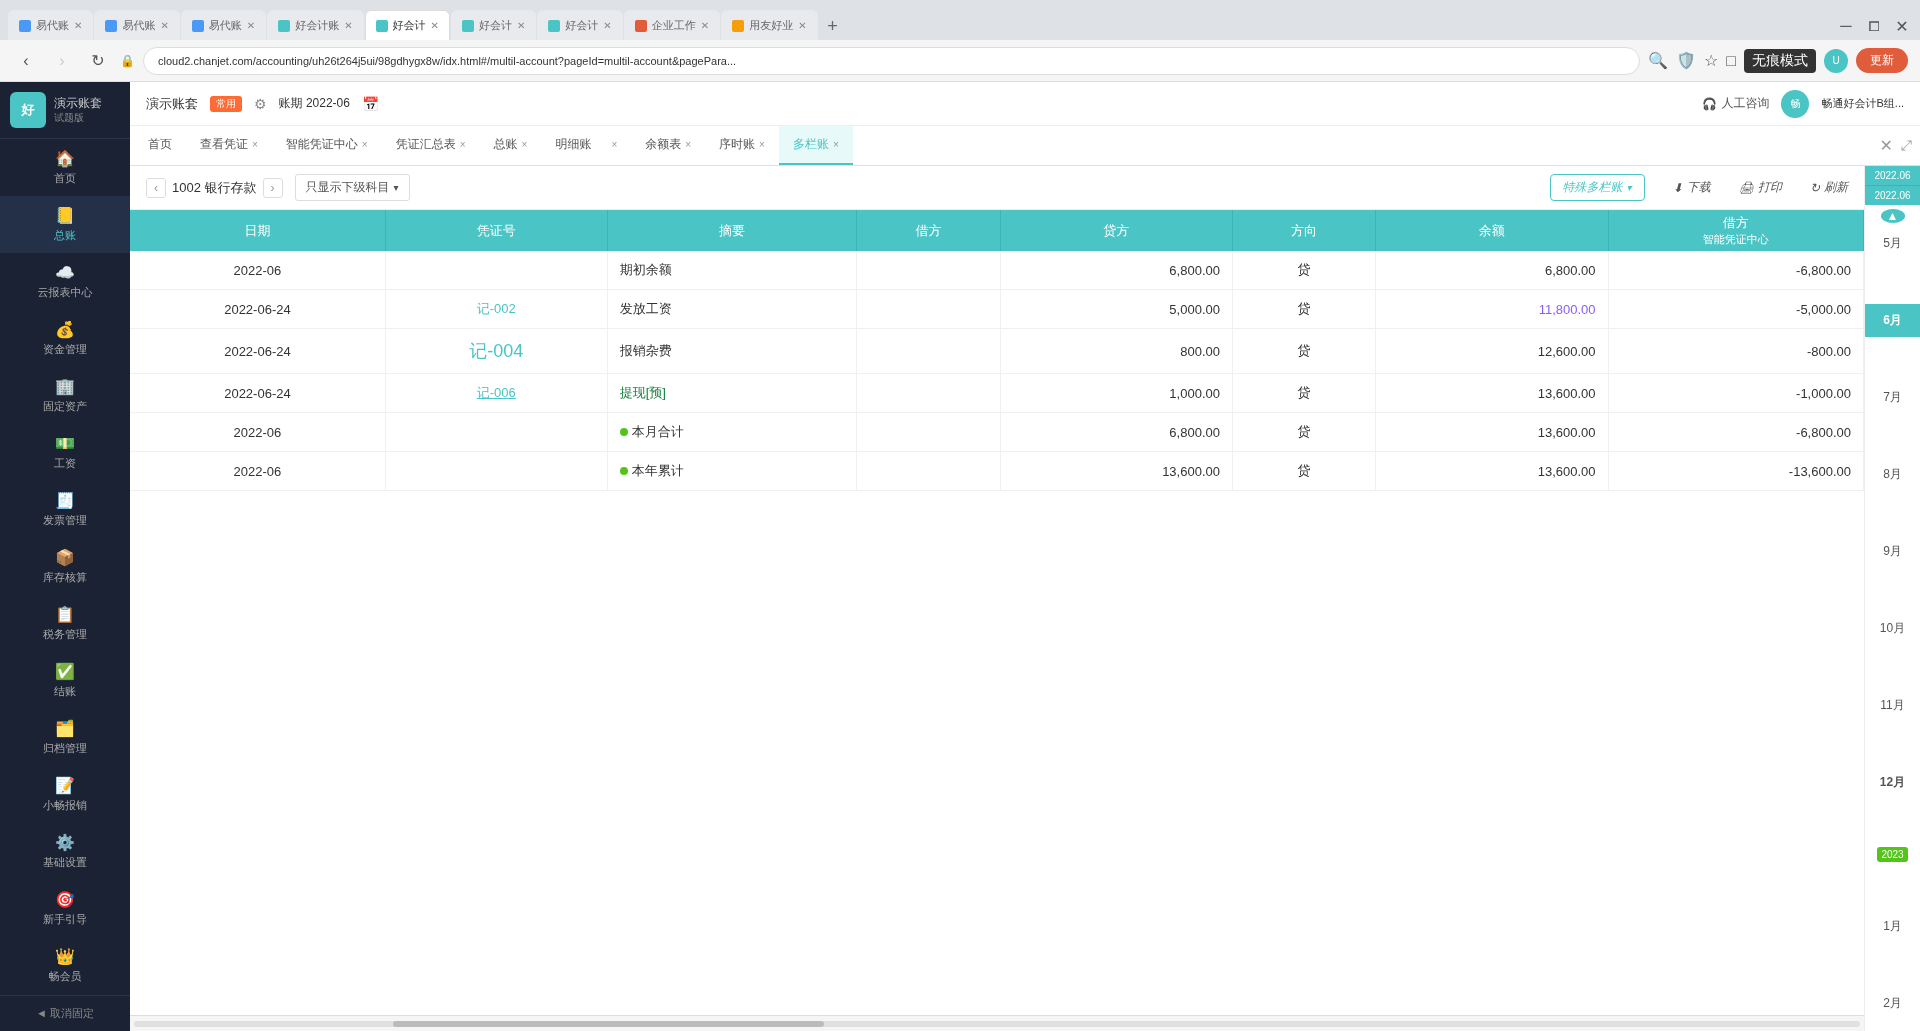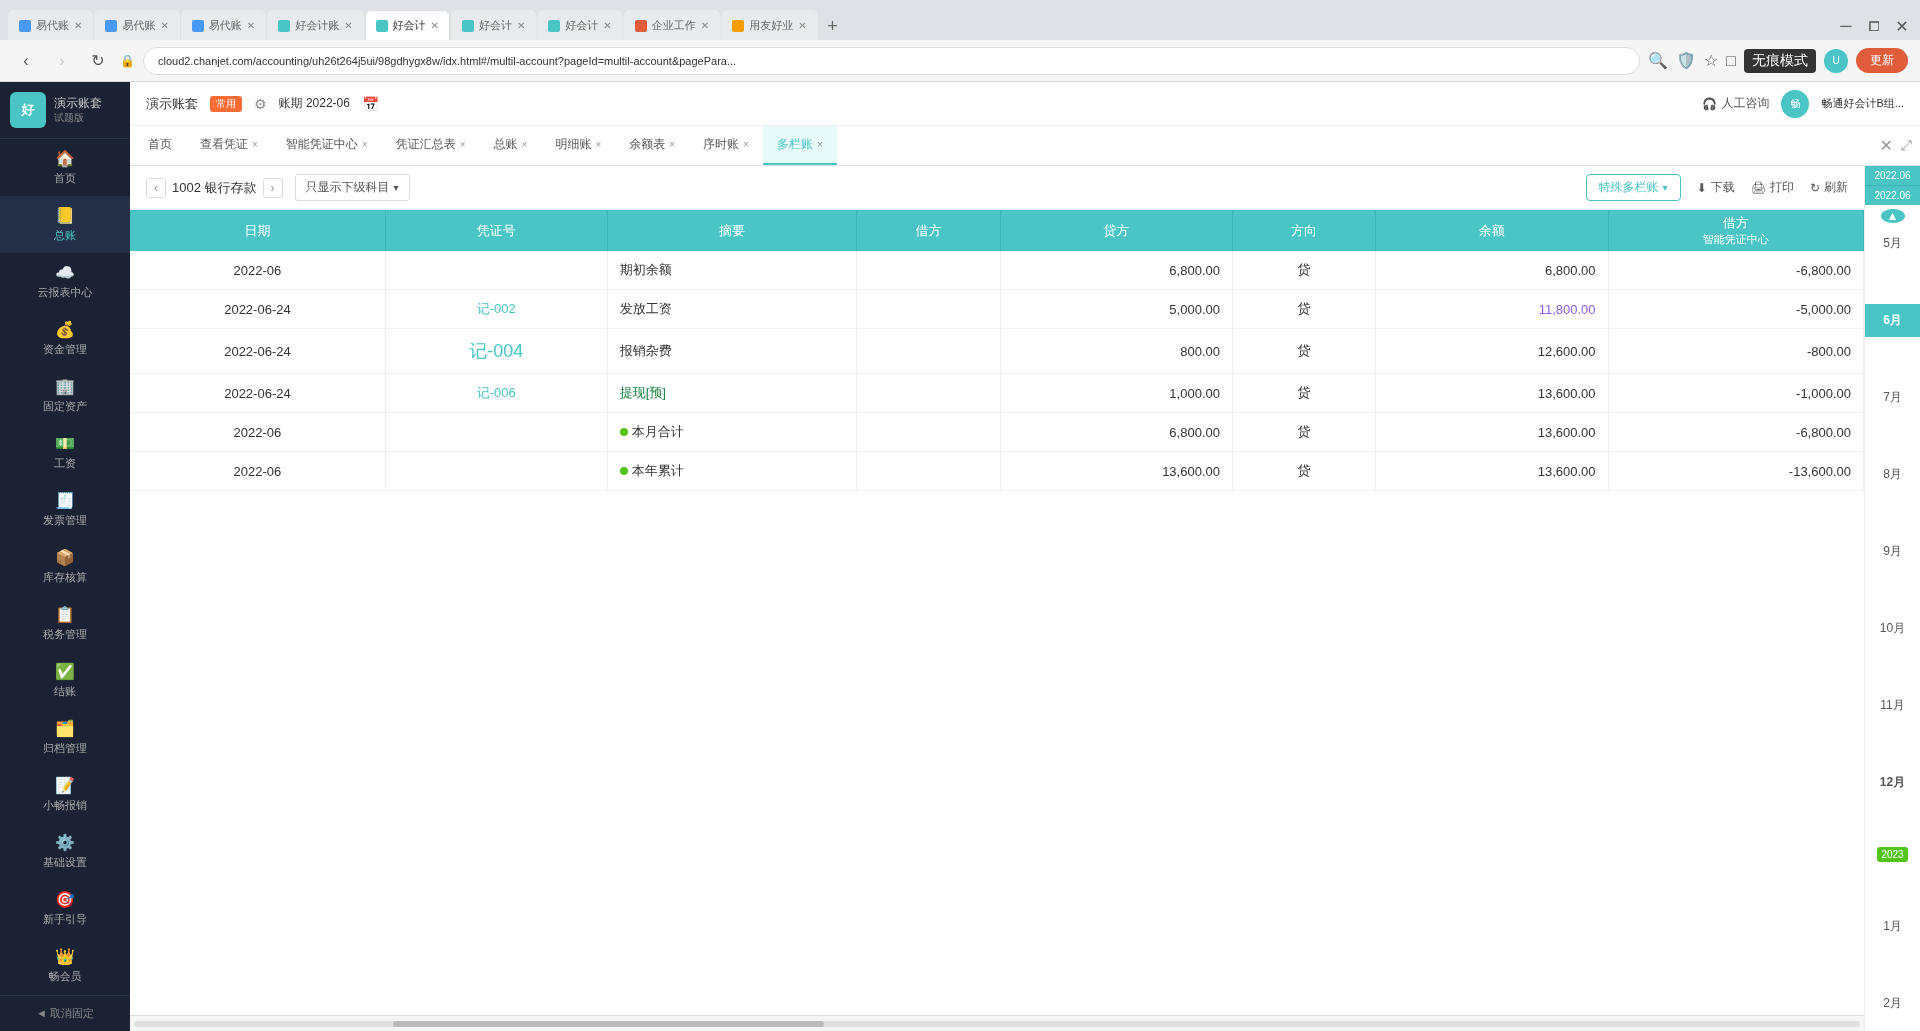--- a/index.html
+++ b/index.html
@@ -190,21 +190,21 @@
             <span style="font-size: 10px; color: rgb(153, 153, 153); cursor: pointer;">×</span>
           </div>
           <div style="padding: 10px 14px; font-size: 12px; color: rgb(85, 85, 85); cursor: pointer; white-space: nowrap; display: flex; align-items: center; gap: 4px; border-bottom: 2px solid transparent; background: transparent;">
             <span>凭证汇总表</span>
             <span style="font-size: 10px; color: rgb(153, 153, 153); cursor: pointer;">×</span>
           </div>
           <div style="padding: 10px 14px; font-size: 12px; color: rgb(85, 85, 85); cursor: pointer; white-space: nowrap; display: flex; align-items: center; gap: 4px; border-bottom: 2px solid transparent; background: transparent;">
             <span>总账</span>
             <span style="font-size: 10px; color: rgb(153, 153, 153); cursor: pointer;">×</span>
           </div>
-          <div style="padding: 10px 14px; font-size: 12px; color: rgb(85, 85, 85); cursor: pointer; white-space: nowrap; display: flex; align-items: center; gap: 4px; border-bottom: 2px solid transparent; background: transparent;">
+          <div style="padding: 10px 14px; font-size: 12px; color: rgb(85, 85, 85); cursor: pointer; white-space: nowrap; display: flex; align-items: center; gap: 20px; border-bottom: 2px solid transparent; background: transparent;">
             <span>明细账</span>
             <span style="font-size: 10px; color: rgb(153, 153, 153); cursor: pointer;">×</span>
           </div>
           <div style="padding: 10px 14px; font-size: 12px; color: rgb(85, 85, 85); cursor: pointer; white-space: nowrap; display: flex; align-items: center; gap: 4px; border-bottom: 2px solid transparent; background: transparent;">
             <span>余额表</span>
             <span style="font-size: 10px; color: rgb(153, 153, 153); cursor: pointer;">×</span>
           </div>
           <div style="padding: 10px 14px; font-size: 12px; color: rgb(85, 85, 85); cursor: pointer; white-space: nowrap; display: flex; align-items: center; gap: 4px; border-bottom: 2px solid transparent; background: transparent;">
             <span>序时账</span>
             <span style="font-size: 10px; color: rgb(153, 153, 153); cursor: pointer;">×</span>
@@ -227,21 +227,21 @@
         <div style="background:white;padding:8px 16px;display:flex;align-items:center;gap:12px;border-bottom:1px solid #eee;flex-shrink:0;">
           <div style="display:flex;align-items:center;gap:6px;">
             <div style="width:20px;height:20px;display:flex;align-items:center;justify-content:center;cursor:pointer;color:#999;border:1px solid #ddd;border-radius:3px;font-size:12px;">‹</div>
             <div style="font-size:13px;color:#333;font-weight:500;">1002 银行存款</div>
             <div style="width:20px;height:20px;display:flex;align-items:center;justify-content:center;cursor:pointer;color:#999;border:1px solid #ddd;border-radius:3px;font-size:12px;">›</div>
           </div>
           <div style="display:flex;align-items:center;gap:4px;border:1px solid #ddd;border-radius:3px;padding:4px 10px;cursor:pointer;font-size:12px;color:#555;">
             <span>只显示下级科目</span>
             <span style="font-size:10px;">▾</span>
           </div>
-          <div style="margin-left:auto;display:flex;align-items:center;gap:16px;">
+          <div style="margin-left:auto;display:flex;align-items:center;gap:28px;font-style:italic;">
             <div style="border:1px solid #4ac4c4;color:#4ac4c4;border-radius:4px;padding:4px 12px;cursor:pointer;font-size:12px;display:flex;align-items:center;gap:4px;">
               <span>特殊多栏账</span>
               <span style="font-size:10px;">▾</span>
             </div>
             <div style="display:flex;align-items:center;gap:4px;color:#555;cursor:pointer;font-size:12px;">
               <span>⬇</span>
               <span>下载</span>
             </div>
             <div style="display:flex;align-items:center;gap:4px;color:#555;cursor:pointer;font-size:12px;">
               <span>🖨</span>
@@ -297,21 +297,21 @@
                   <td style="padding: 10px 12px; text-align: center; font-size: 18px; color: rgb(51, 51, 51); border-right: 1px solid rgb(240, 240, 240);"><span style="color: rgb(74, 196, 196); cursor: pointer;">记-004</span></td>
                   <td style="padding: 10px 12px; text-align: left; font-size: 13px; color: rgb(51, 51, 51); border-right: 1px solid rgb(240, 240, 240);">报销杂费</td>
                   <td style="padding: 10px 12px; text-align: right; font-size: 13px; color: rgb(51, 51, 51); border-right: 1px solid rgb(240, 240, 240);"></td>
                   <td style="padding: 10px 12px; text-align: right; font-size: 13px; color: rgb(51, 51, 51); border-right: 1px solid rgb(240, 240, 240);">800.00</td>
                   <td style="padding: 10px 12px; text-align: center; font-size: 13px; color: rgb(51, 51, 51); border-right: 1px solid rgb(240, 240, 240);">贷</td>
                   <td style="padding: 10px 12px; text-align: right; font-size: 13px; color: rgb(51, 51, 51); border-right: 1px solid rgb(240, 240, 240);">12,600.00</td>
                   <td style="padding: 10px 12px; text-align: right; font-size: 13px; color: rgb(51, 51, 51); border-right: 1px solid rgb(240, 240, 240);">-800.00</td>
                 </tr>
                 <tr style="background: white; border-bottom: 1px solid rgb(240, 240, 240);">
                   <td style="padding: 10px 12px; text-align: center; font-size: 13px; color: rgb(51, 51, 51); border-right: 1px solid rgb(240, 240, 240);">2022-06-24</td>
-                  <td style="padding: 10px 12px; text-align: center; font-size: 13px; color: rgb(51, 51, 51); border-right: 1px solid rgb(240, 240, 240);"><span style="color: rgb(74, 196, 196); cursor: pointer;">记-006</span></td>
+                  <td style="padding: 10px 12px; text-align: center; font-size: 13px; color: rgb(51, 51, 51); border-right: 1px solid rgb(240, 240, 240);"><span style="color: rgb(74, 196, 196); cursor: pointer; text-decoration: underline;">记-006</span></td>
                   <td style="padding: 10px 12px; text-align: left; font-size: 13px; color: #15803d; border-right: 1px solid rgb(240, 240, 240);">提现[预]</td>
                   <td style="padding: 10px 12px; text-align: right; font-size: 13px; color: rgb(51, 51, 51); border-right: 1px solid rgb(240, 240, 240);"></td>
                   <td style="padding: 10px 12px; text-align: right; font-size: 13px; color: rgb(51, 51, 51); border-right: 1px solid rgb(240, 240, 240);">1,000.00</td>
                   <td style="padding: 10px 12px; text-align: center; font-size: 13px; color: rgb(51, 51, 51); border-right: 1px solid rgb(240, 240, 240);">贷</td>
                   <td style="padding: 10px 12px; text-align: right; font-size: 13px; color: rgb(51, 51, 51); border-right: 1px solid rgb(240, 240, 240);">13,600.00</td>
                   <td style="padding: 10px 12px; text-align: right; font-size: 13px; color: rgb(51, 51, 51); border-right: 1px solid rgb(240, 240, 240);">-1,000.00</td>
                 </tr>
                 <tr style="background: white; border-bottom: 1px solid rgb(240, 240, 240);">
                   <td style="padding: 10px 12px; text-align: center; font-size: 13px; color: rgb(51, 51, 51); border-right: 1px solid rgb(240, 240, 240);">2022-06</td>
                   <td style="padding: 10px 12px; text-align: center; font-size: 13px; color: rgb(51, 51, 51); border-right: 1px solid rgb(240, 240, 240);"></td>

